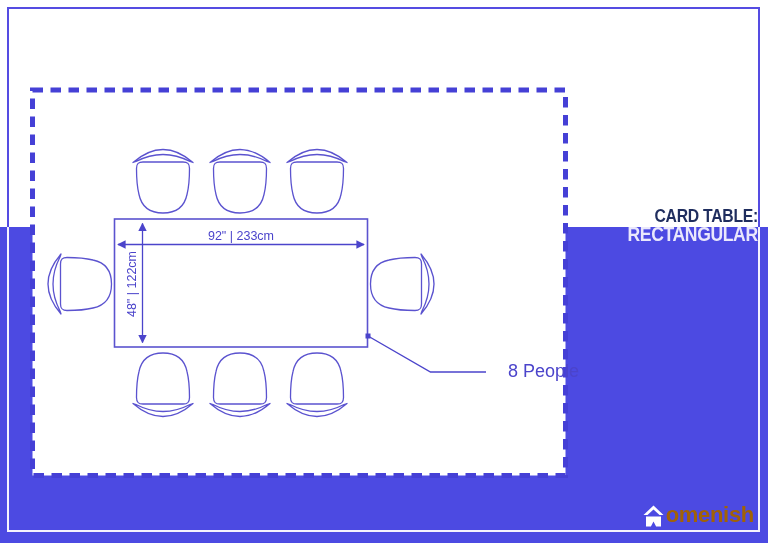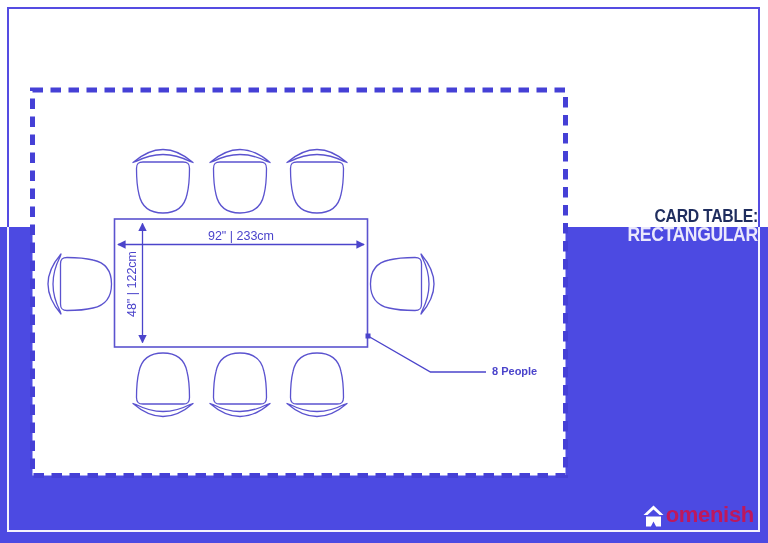--- a/index.html
+++ b/index.html
@@ -30,36 +30,36 @@
   }
   svg.diagram{position:absolute;left:0;top:0;pointer-events:none;}
   .dim{
     position:absolute;color:var(--dim-blue);
     font-size:12.5px;line-height:13px;white-space:nowrap;
   }
   .dim-w{left:171px;top:230px;width:140px;text-align:center;}
   .dim-h{
     left:132px;top:284px;transform:translate(-50%,-50%) rotate(-90deg);
   }
-  .people{left:492px;top:365px;font-size:11px;font-weight:bold;}
+  .people{left:508px;top:365px;font-size:18px;}
   .title1,.title2{
     position:absolute;right:10px;white-space:nowrap;
     font-weight:bold;transform-origin:100% 50%;
   }
   .title1{
     top:206px;font-size:17.5px;letter-spacing:-.3px;
     color:var(--navy);transform:scaleX(.9);
   }
   .title2{
     top:223px;font-size:19.5px;letter-spacing:-.4px;
     color:var(--lav-white);transform:scaleX(.9);
   }
   .logo{
     position:absolute;right:14px;top:502px;height:26px;
-    display:flex;align-items:center;gap:2px;color:#be185d;
+    display:flex;align-items:center;gap:2px;color:#a16207;
   }
   .logo .wordmark{
     font-size:22px;font-weight:bold;letter-spacing:-.3px;line-height:26px;
   }
 </style>
 </head>
 <body>
 
 <div class="stage">
 

